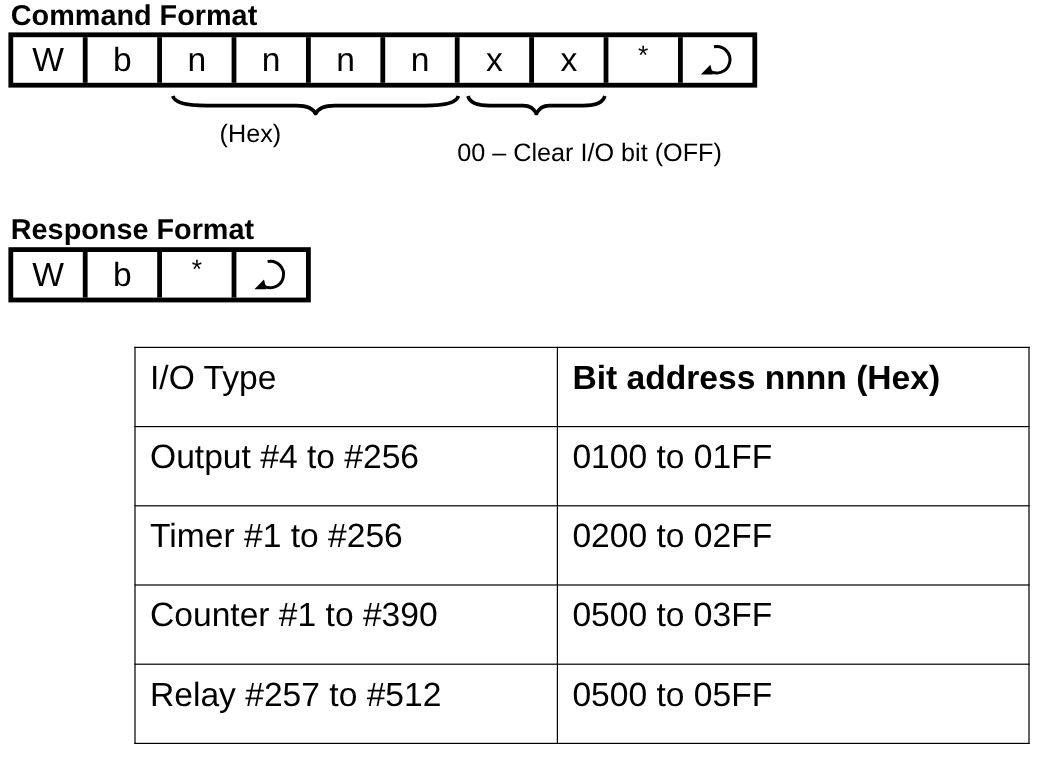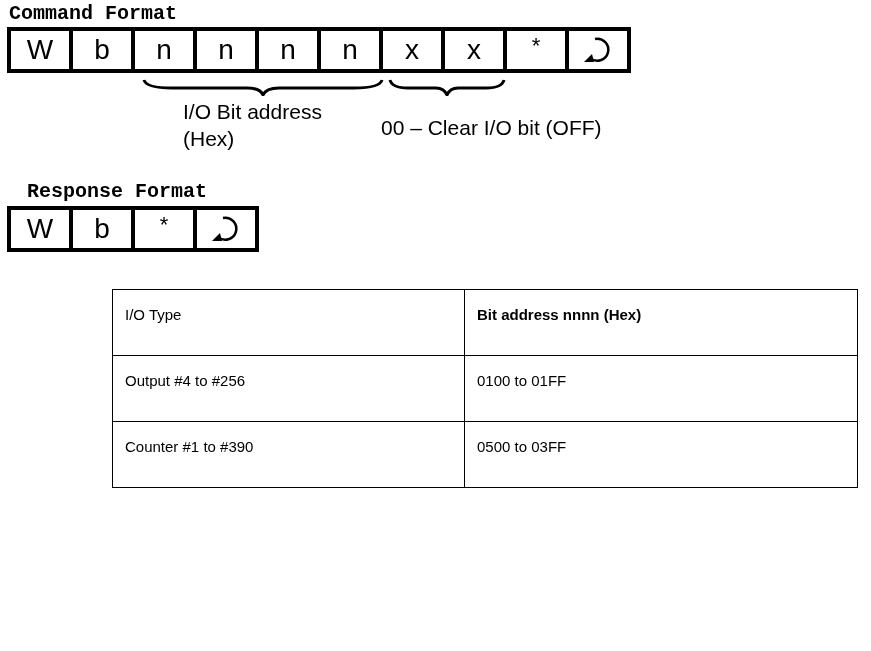--- a/index.html
+++ b/index.html
@@ -1,27 +1,27 @@
 <!DOCTYPE html>
 <html><head>
 <meta charset="utf-8">
 <style>
   html, body { margin:0; padding:0; background:#ffffff; }
   body { width:871px; height:651px; position:relative; overflow:hidden;
          font-family:"Liberation Sans", sans-serif; color:#000; }
-  .heading { position:absolute; font-weight:bold; font-size:20px; line-height:22px;font-family:Liberation Mono, monospace; }
+  .heading { position:absolute; font-weight:bold; font-size:24px; line-height:22px; }
   .boxrow { position:absolute; display:flex; border:4px solid #000; background:#fff; }
   .cell { width:58px; height:38px; display:flex; align-items:center; justify-content:center;
           font-size:28px; border-right:4px solid #000; }
   .cell:last-child { border-right:none; }
   .cell.star { font-size:22px; align-items:flex-start; padding-top:2px; height:36px; }
   .brace { position:absolute; }
   .note { position:absolute; font-size:21px; line-height:27px; white-space:nowrap; }
   table.map { position:absolute; left:112px; top:289px; border-collapse:collapse; }
-  table.map td { border:1.5px solid #000; height:49px; padding:0 0 16px 12px; font-size:15px;
+  table.map td { border:1.5px solid #000; height:49px; padding:0 0 16px 12px; font-size:28px;
                  vertical-align:middle; }
   table.map td.c1 { width:339px; }
   table.map td.c2 { width:380px; }
   table.map tr.head td.c2 { font-weight:bold; }
 </style>
 </head>
 <body>
 
 <div class="heading" style="left:9px;top:3px;">Command Format</div>
 
@@ -44,28 +44,27 @@
 </div>
 
 <svg class="brace" style="left:142px;top:78px;" width="242" height="18" viewBox="0 0 242 18">
   <path d="M2 2 Q4 10 30 10 L105 10 Q118 10 121 17 Q124 10 137 10 L212 10 Q238 10 240 2" fill="none" stroke="#000" stroke-width="3"></path>
 </svg>
 <svg class="brace" style="left:388px;top:78px;" width="118" height="18" viewBox="0 0 118 18">
   <path d="M2 2 Q4 10 20 10 L48 10 Q56 10 59 17 Q62 10 70 10 L98 10 Q114 10 116 2" fill="none" stroke="#000" stroke-width="3"></path>
 </svg>
 
 <div class="note" style="left:183px;top:98px;">
-  <div>I/O Bit address</div>
   <div>(Hex)</div>
 </div>
 <div class="note" style="left:381px;top:114px;">
   <div>00 – Clear I/O bit (OFF)</div>
 </div>
 
-<div class="heading" style="left:27px;top:181px;">Response Format</div>
+<div class="heading" style="left:9px;top:181px;">Response Format</div>
 
 <div class="boxrow" style="left:7px;top:206px;">
   <div class="cell">W</div>
   <div class="cell">b</div>
   <div class="cell star">*</div>
   <div class="cell">
     <svg width="34" height="30" viewBox="0 0 34 30">
       <path d="M14 4 A11 11 0 1 1 9 23" fill="none" stroke="#000" stroke-width="2.5"></path>
       <path d="M3 27 L11 19 L13 27 Z" fill="#000"></path>
     </svg>
@@ -76,17 +75,25 @@
   <tbody>
       <tr class="head">
     <td class="c1">I/O Type</td>
     <td class="c2">Bit address nnnn (Hex)</td>
   </tr>
   <tr>
     <td class="c1">Output #4 to #256</td>
     <td class="c2">0100 to 01FF</td>
   </tr>
   <tr>
+    <td class="c1">Timer #1 to #256</td>
+    <td class="c2">0200 to 02FF</td>
+  </tr>
+  <tr>
     <td class="c1">Counter #1 to #390</td>
     <td class="c2">0500 to 03FF</td>
+  </tr>
+  <tr>
+    <td class="c1">Relay #257 to #512</td>
+    <td class="c2">0500 to 05FF</td>
   </tr>
 </tbody>
   </table>
 
 </body></html>

